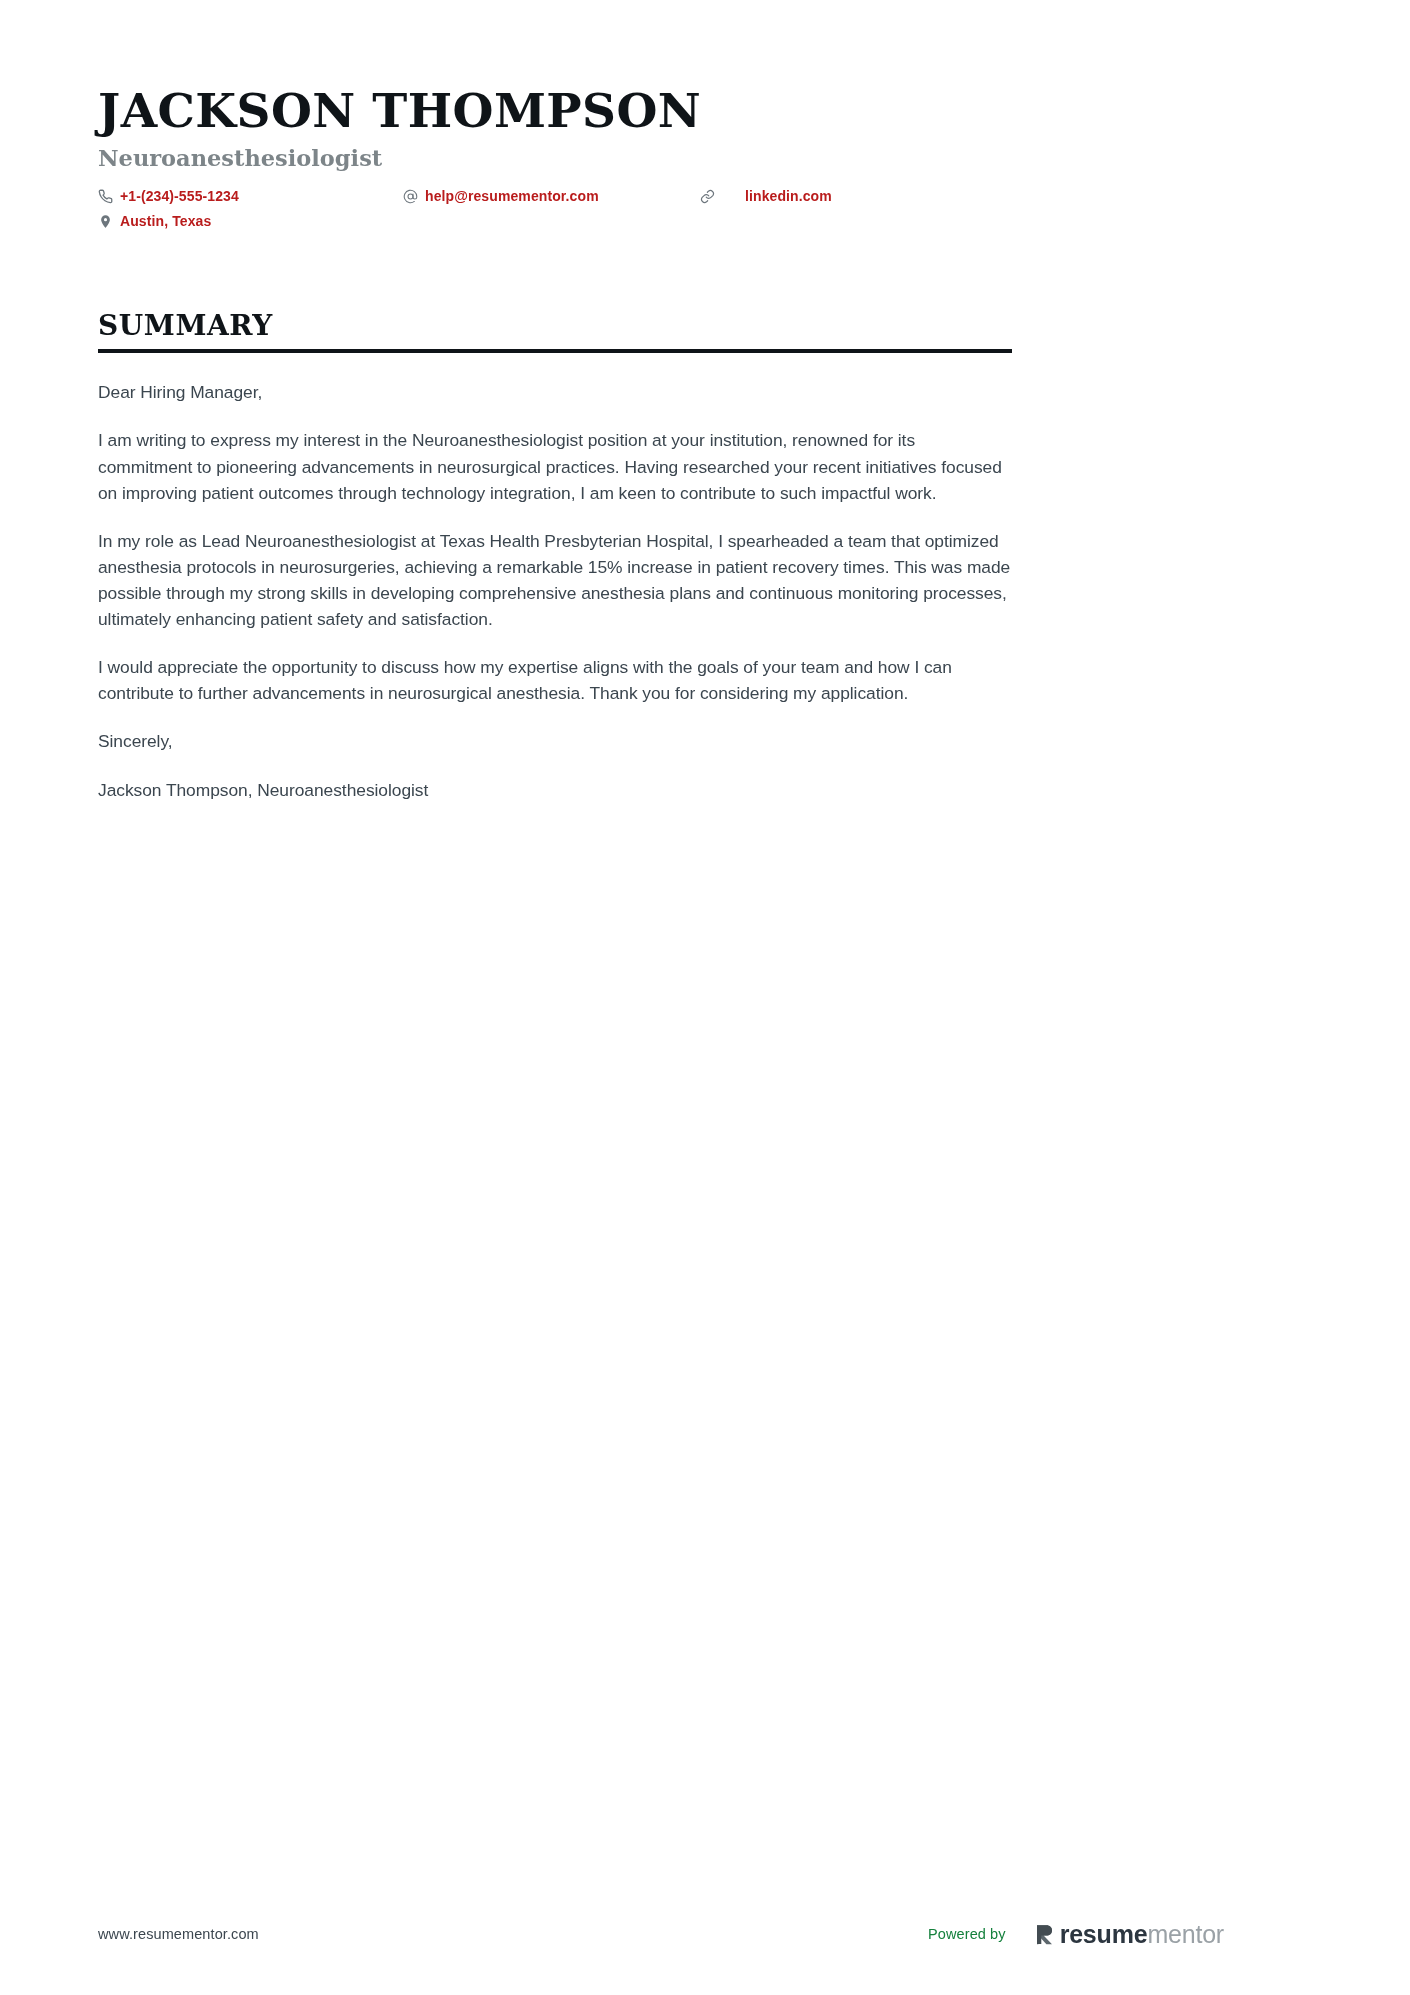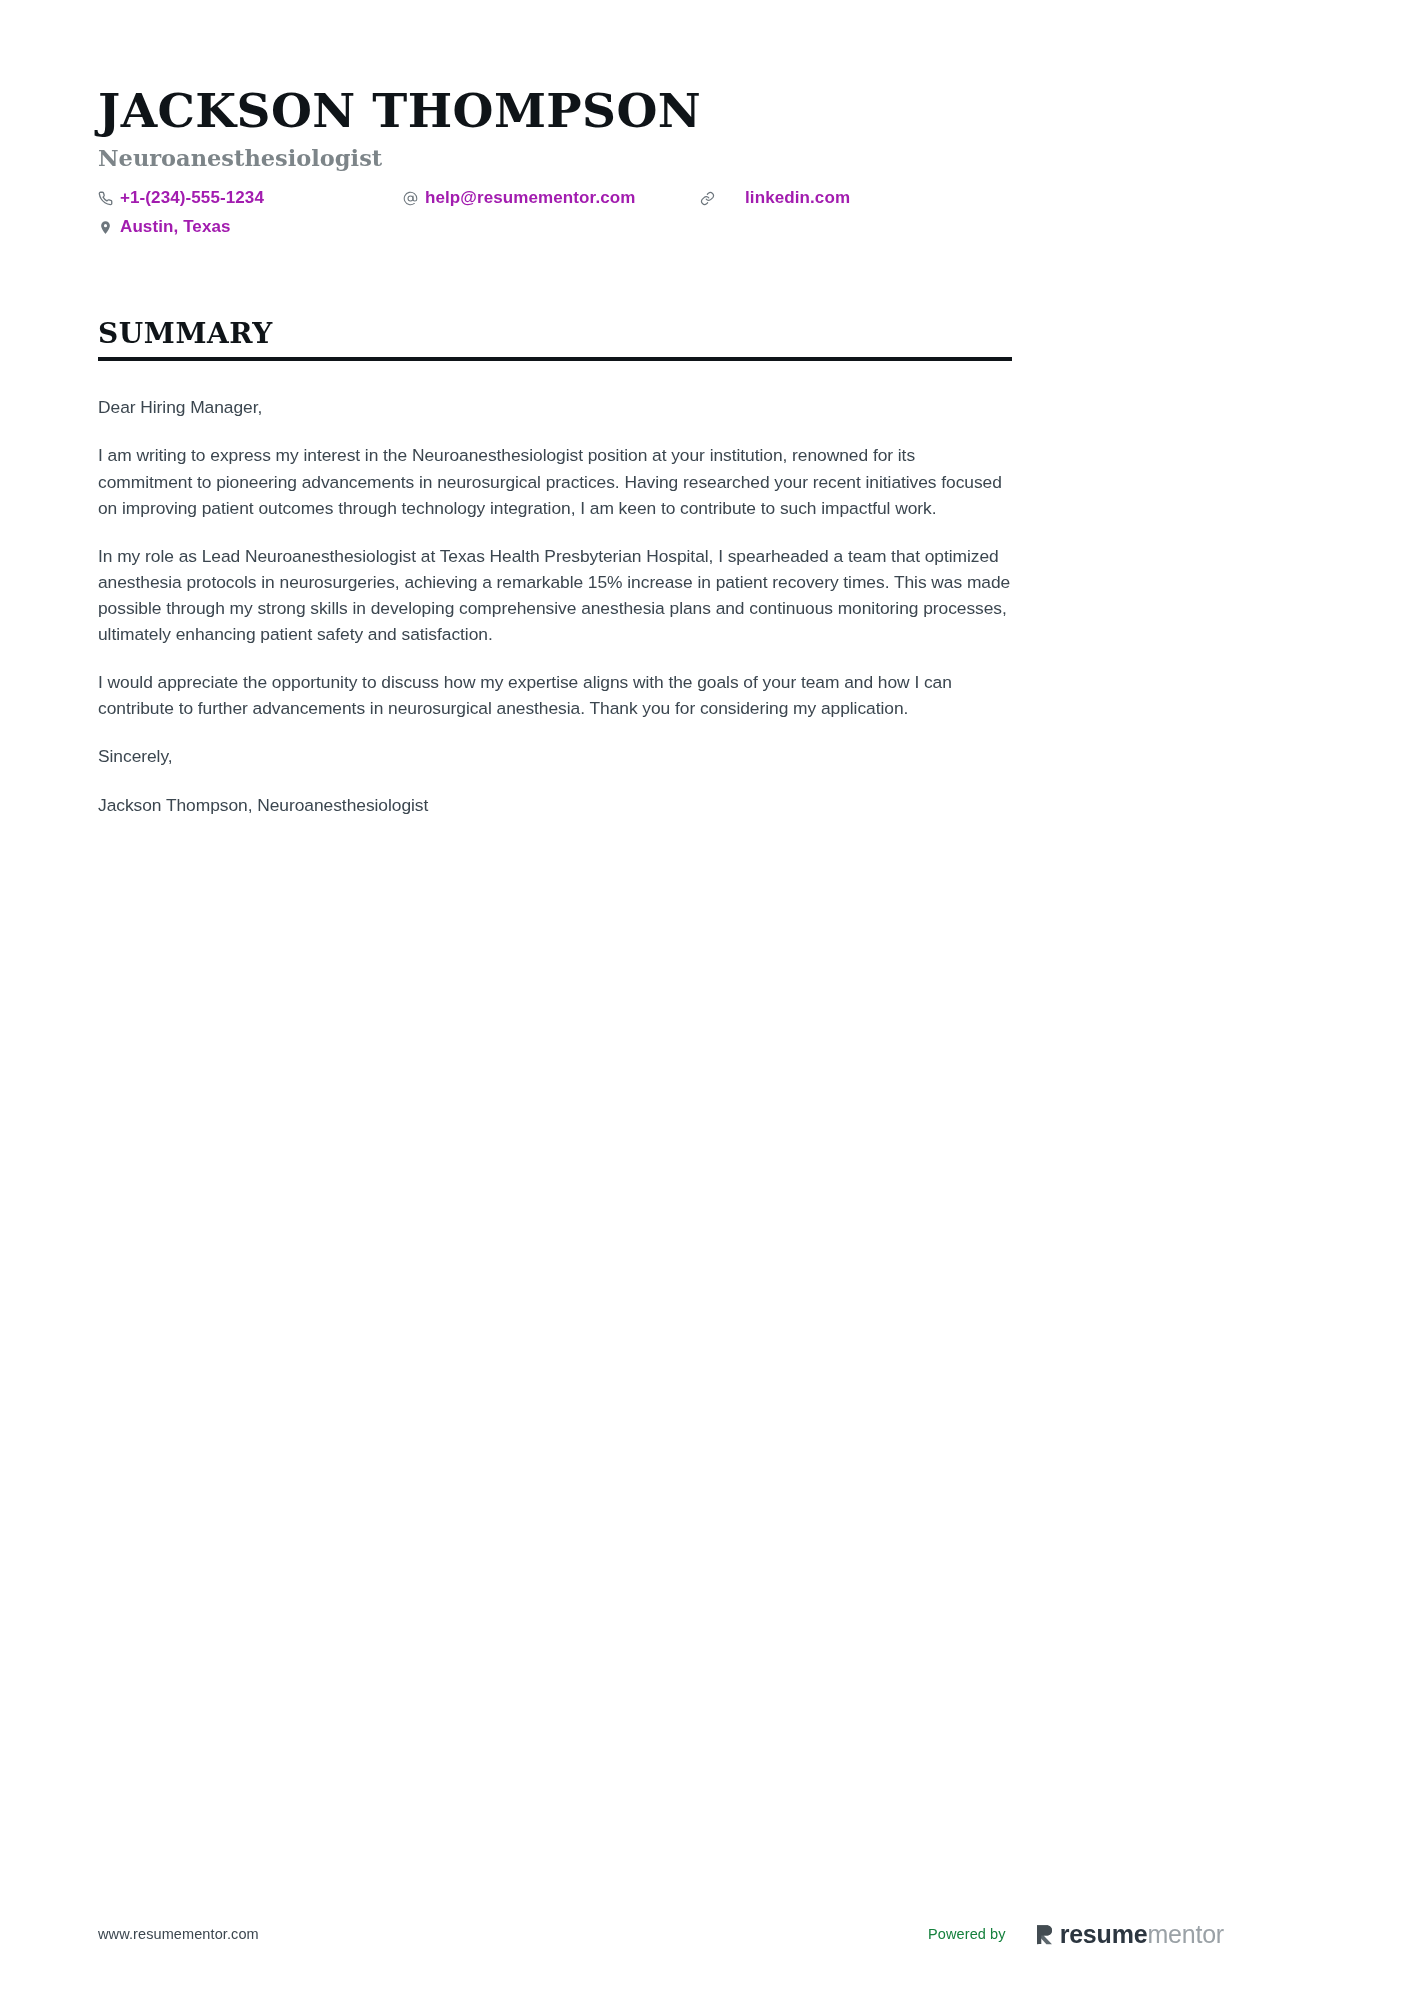--- a/index.html
+++ b/index.html
@@ -55,23 +55,23 @@
     align-items: flex-start;
     flex-wrap: nowrap;
   }
   .contact-row + .contact-row {
     margin-top: 9px;
   }
   .contact-item {
     display: flex;
     align-items: center;
     gap: 7px;
-    font-size: 17px;
-    font-weight: bold;
-    color: #a21caf;
+    font-size: 14px;
+    font-weight: bold;
+    color: #b91c1c;
     letter-spacing: 0.1px;
     white-space: nowrap;
   }
   .contact-item.slot-1 { width: 305px; }
   .contact-item.slot-2 { width: 297px; }
   .contact-item.slot-3 { width: 300px; gap: 30px; }
   .contact-icon {
     display: inline-flex;
     align-items: center;
     justify-content: center;
@@ -96,21 +96,21 @@
     text-transform: uppercase;
   }
   .section-rule {
     height: 4px;
     background: #0f1418;
     width: 100%;
   }
 
   
   .letter {
-    margin-top: 33px;
+    margin-top: 26px;
   }
   .letter p {
     margin: 0;
     font-size: 17.4px;
     line-height: 1.5;
     color: #3b464f;
     letter-spacing: -0.05px;
   }
   .letter p + p {
     margin-top: 22px;

